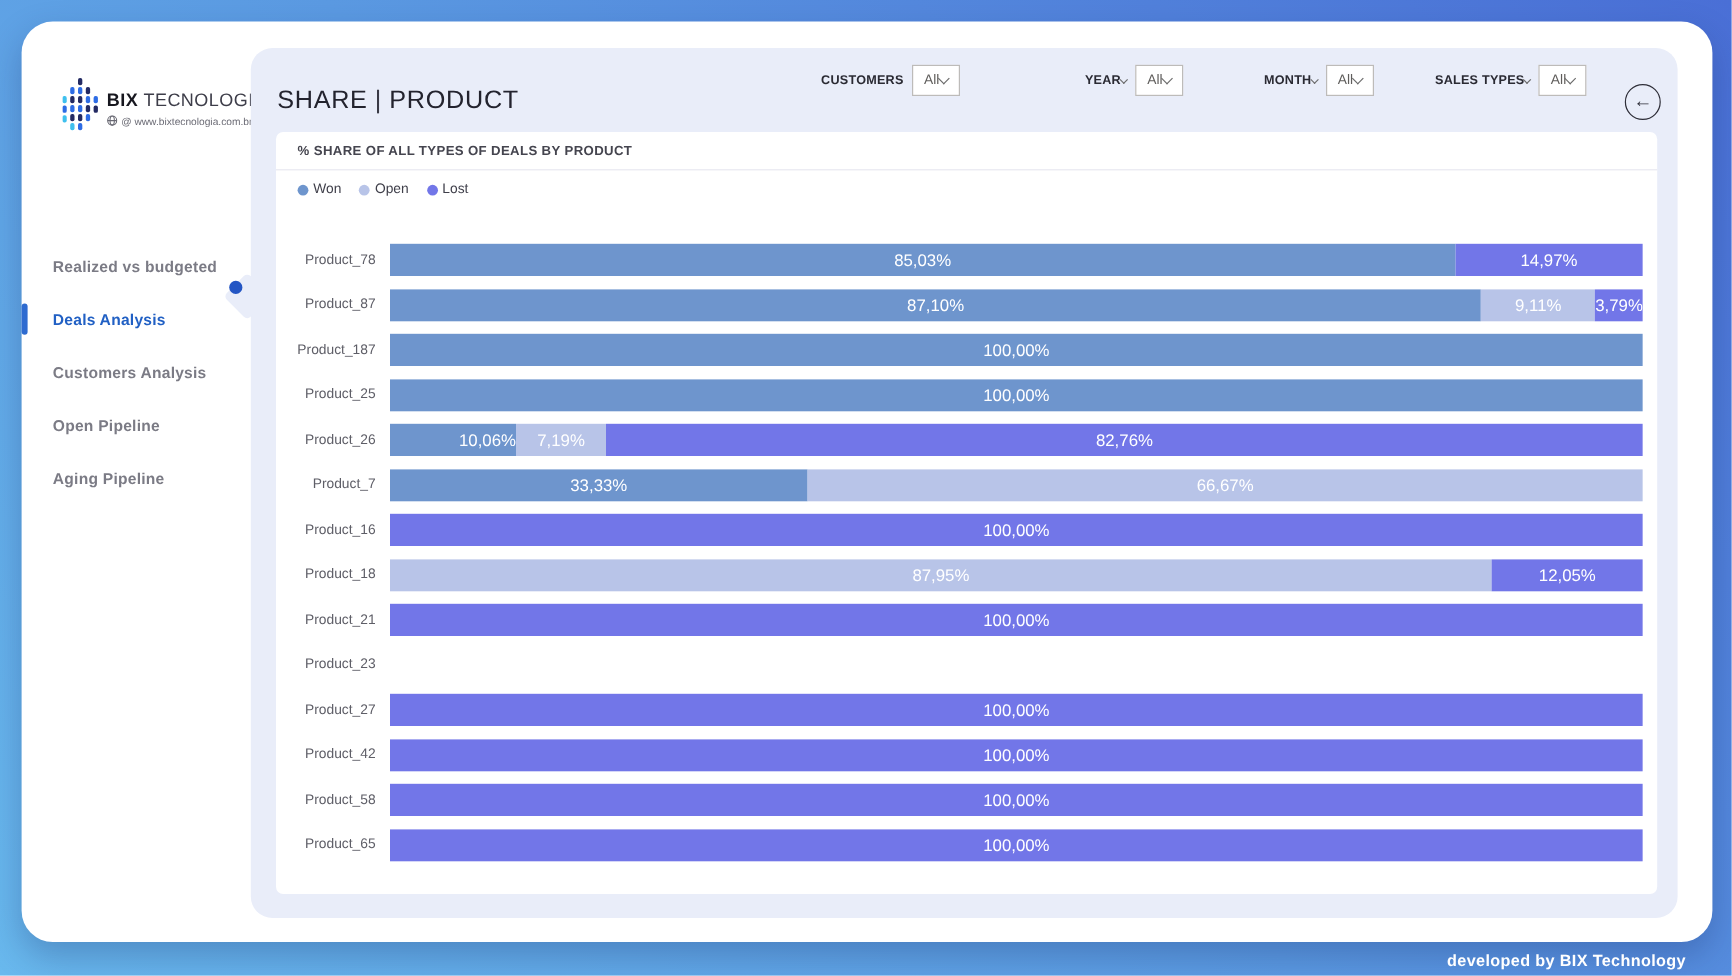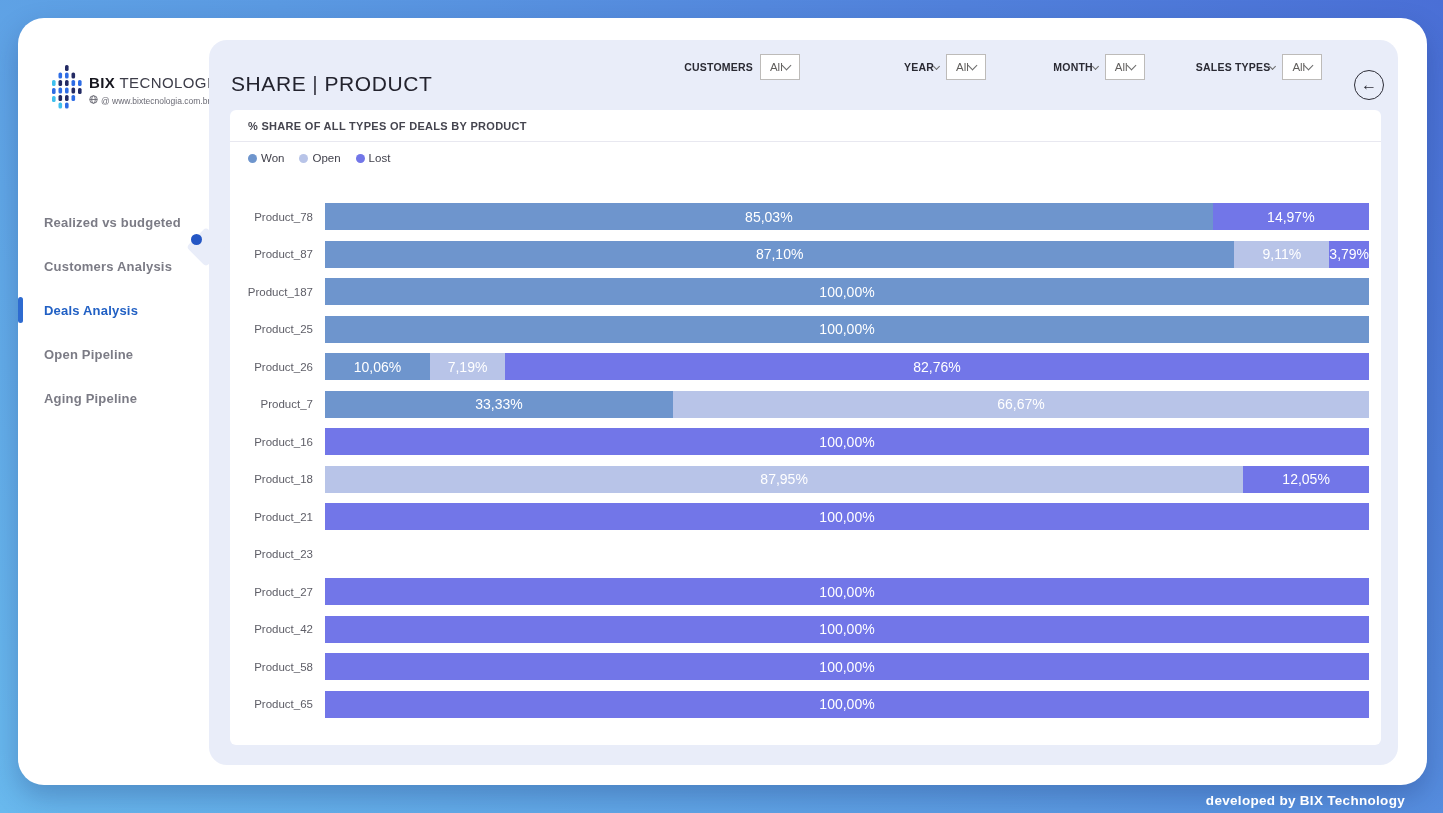--- a/index.html
+++ b/index.html
@@ -113,26 +113,26 @@
                 </svg>
             </span>
             <span>@ www.bixtecnologia.com.br</span>
           </span>
         </span>
       </div>
       <div class="menu">
           <div class="menu-item">
             <span>Realized vs budgeted</span>
           </div>
-          <div class="menu-item">
-            <span>Customers Analysis</span>
-          </div>
           <div class="menu-item active">
             <span class="active-bar"></span>
             <span>Deals Analysis</span>
+          </div>
+          <div class="menu-item">
+            <span>Customers Analysis</span>
           </div>
           <div class="menu-item">
             <span>Open Pipeline</span>
           </div>
           <div class="menu-item">
             <span>Aging Pipeline</span>
           </div>
         </div>
     </div>
 
@@ -244,21 +244,21 @@
               <div class="bar-label">Product_25</div>
               <div class="bar-track">
                 <div class="bar-seg" style="width: 100%; background: rgb(110, 149, 205);">
                   <span>100,00%</span>
                 </div>
               </div>
             </div>
             <div class="bar-row">
               <div class="bar-label">Product_26</div>
               <div class="bar-track">
-                <div class="bar-seg" style="width: 10.06%; background: rgb(110, 149, 205);">
+                <div class="bar-seg" style="width: 10.06%; background: rgb(110, 149, 205); justify-content: flex-end;">
                   <span>10,06%</span>
                 </div>
                 <div class="bar-seg" style="width: 7.19%; background: rgb(184, 196, 232);">
                   <span>7,19%</span>
                 </div>
                 <div class="bar-seg" style="width: 82.76%; background: rgb(114, 118, 232);">
                   <span>82,76%</span>
                 </div>
               </div>
             </div>

